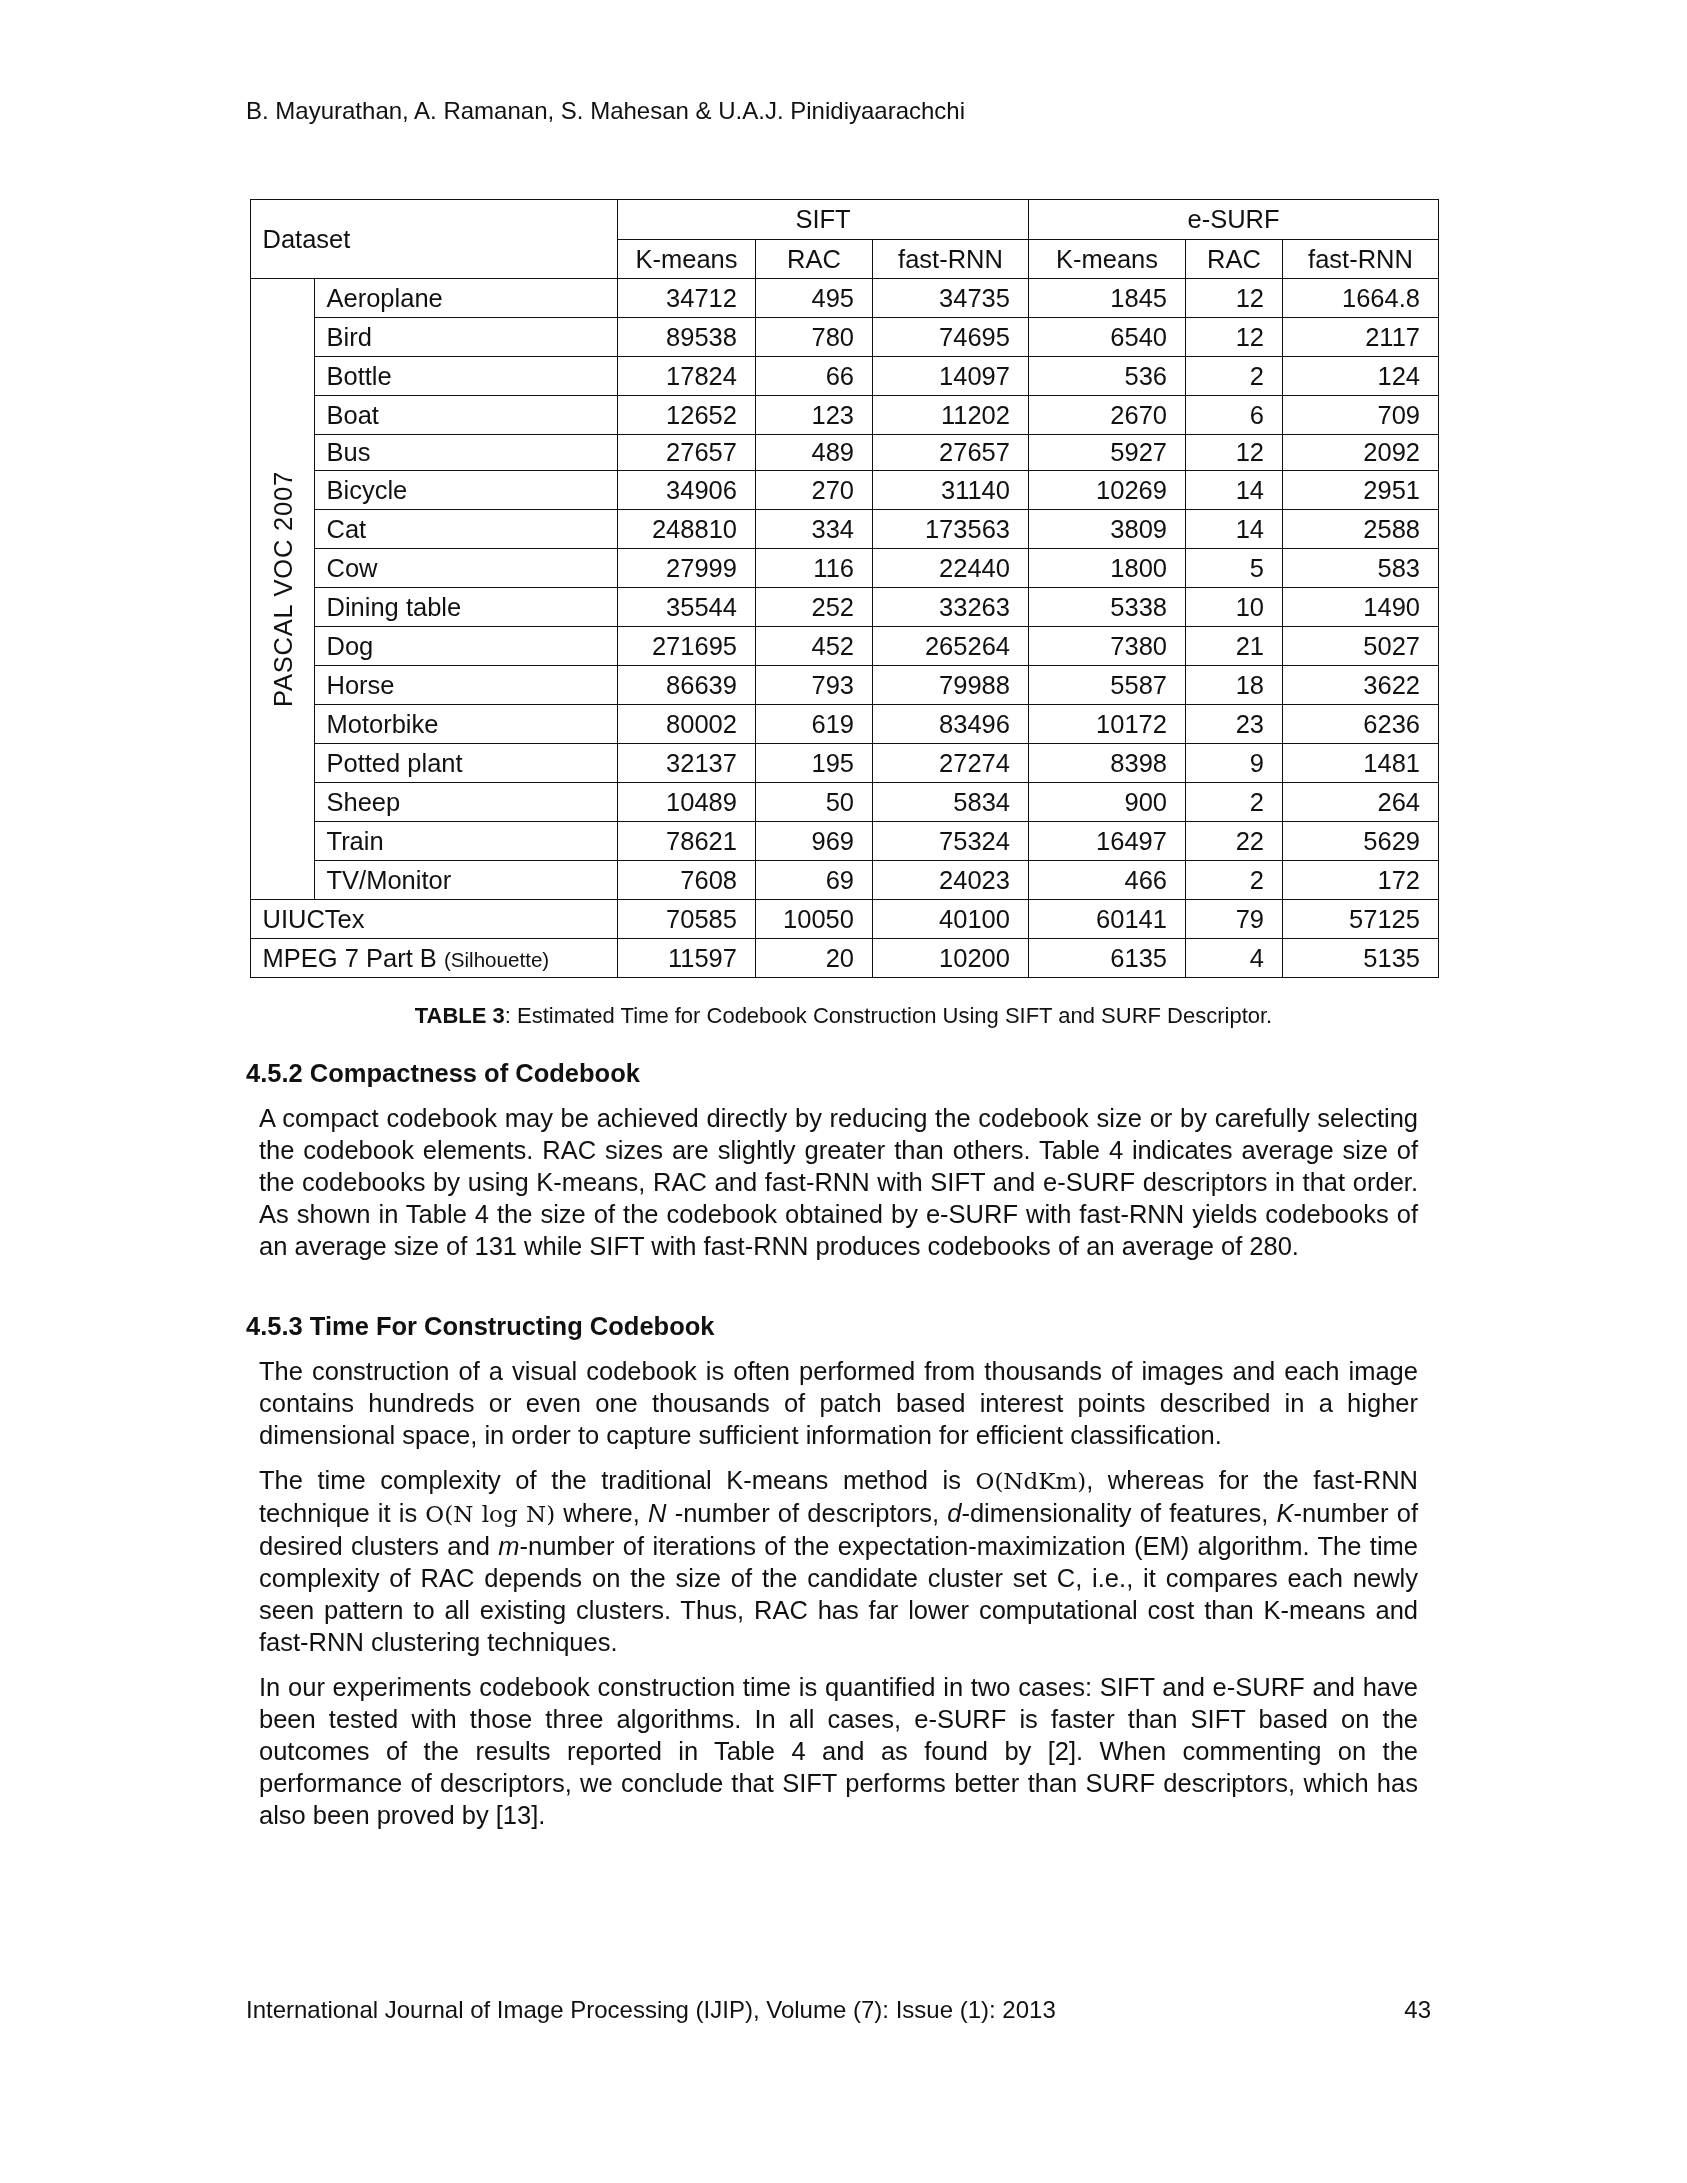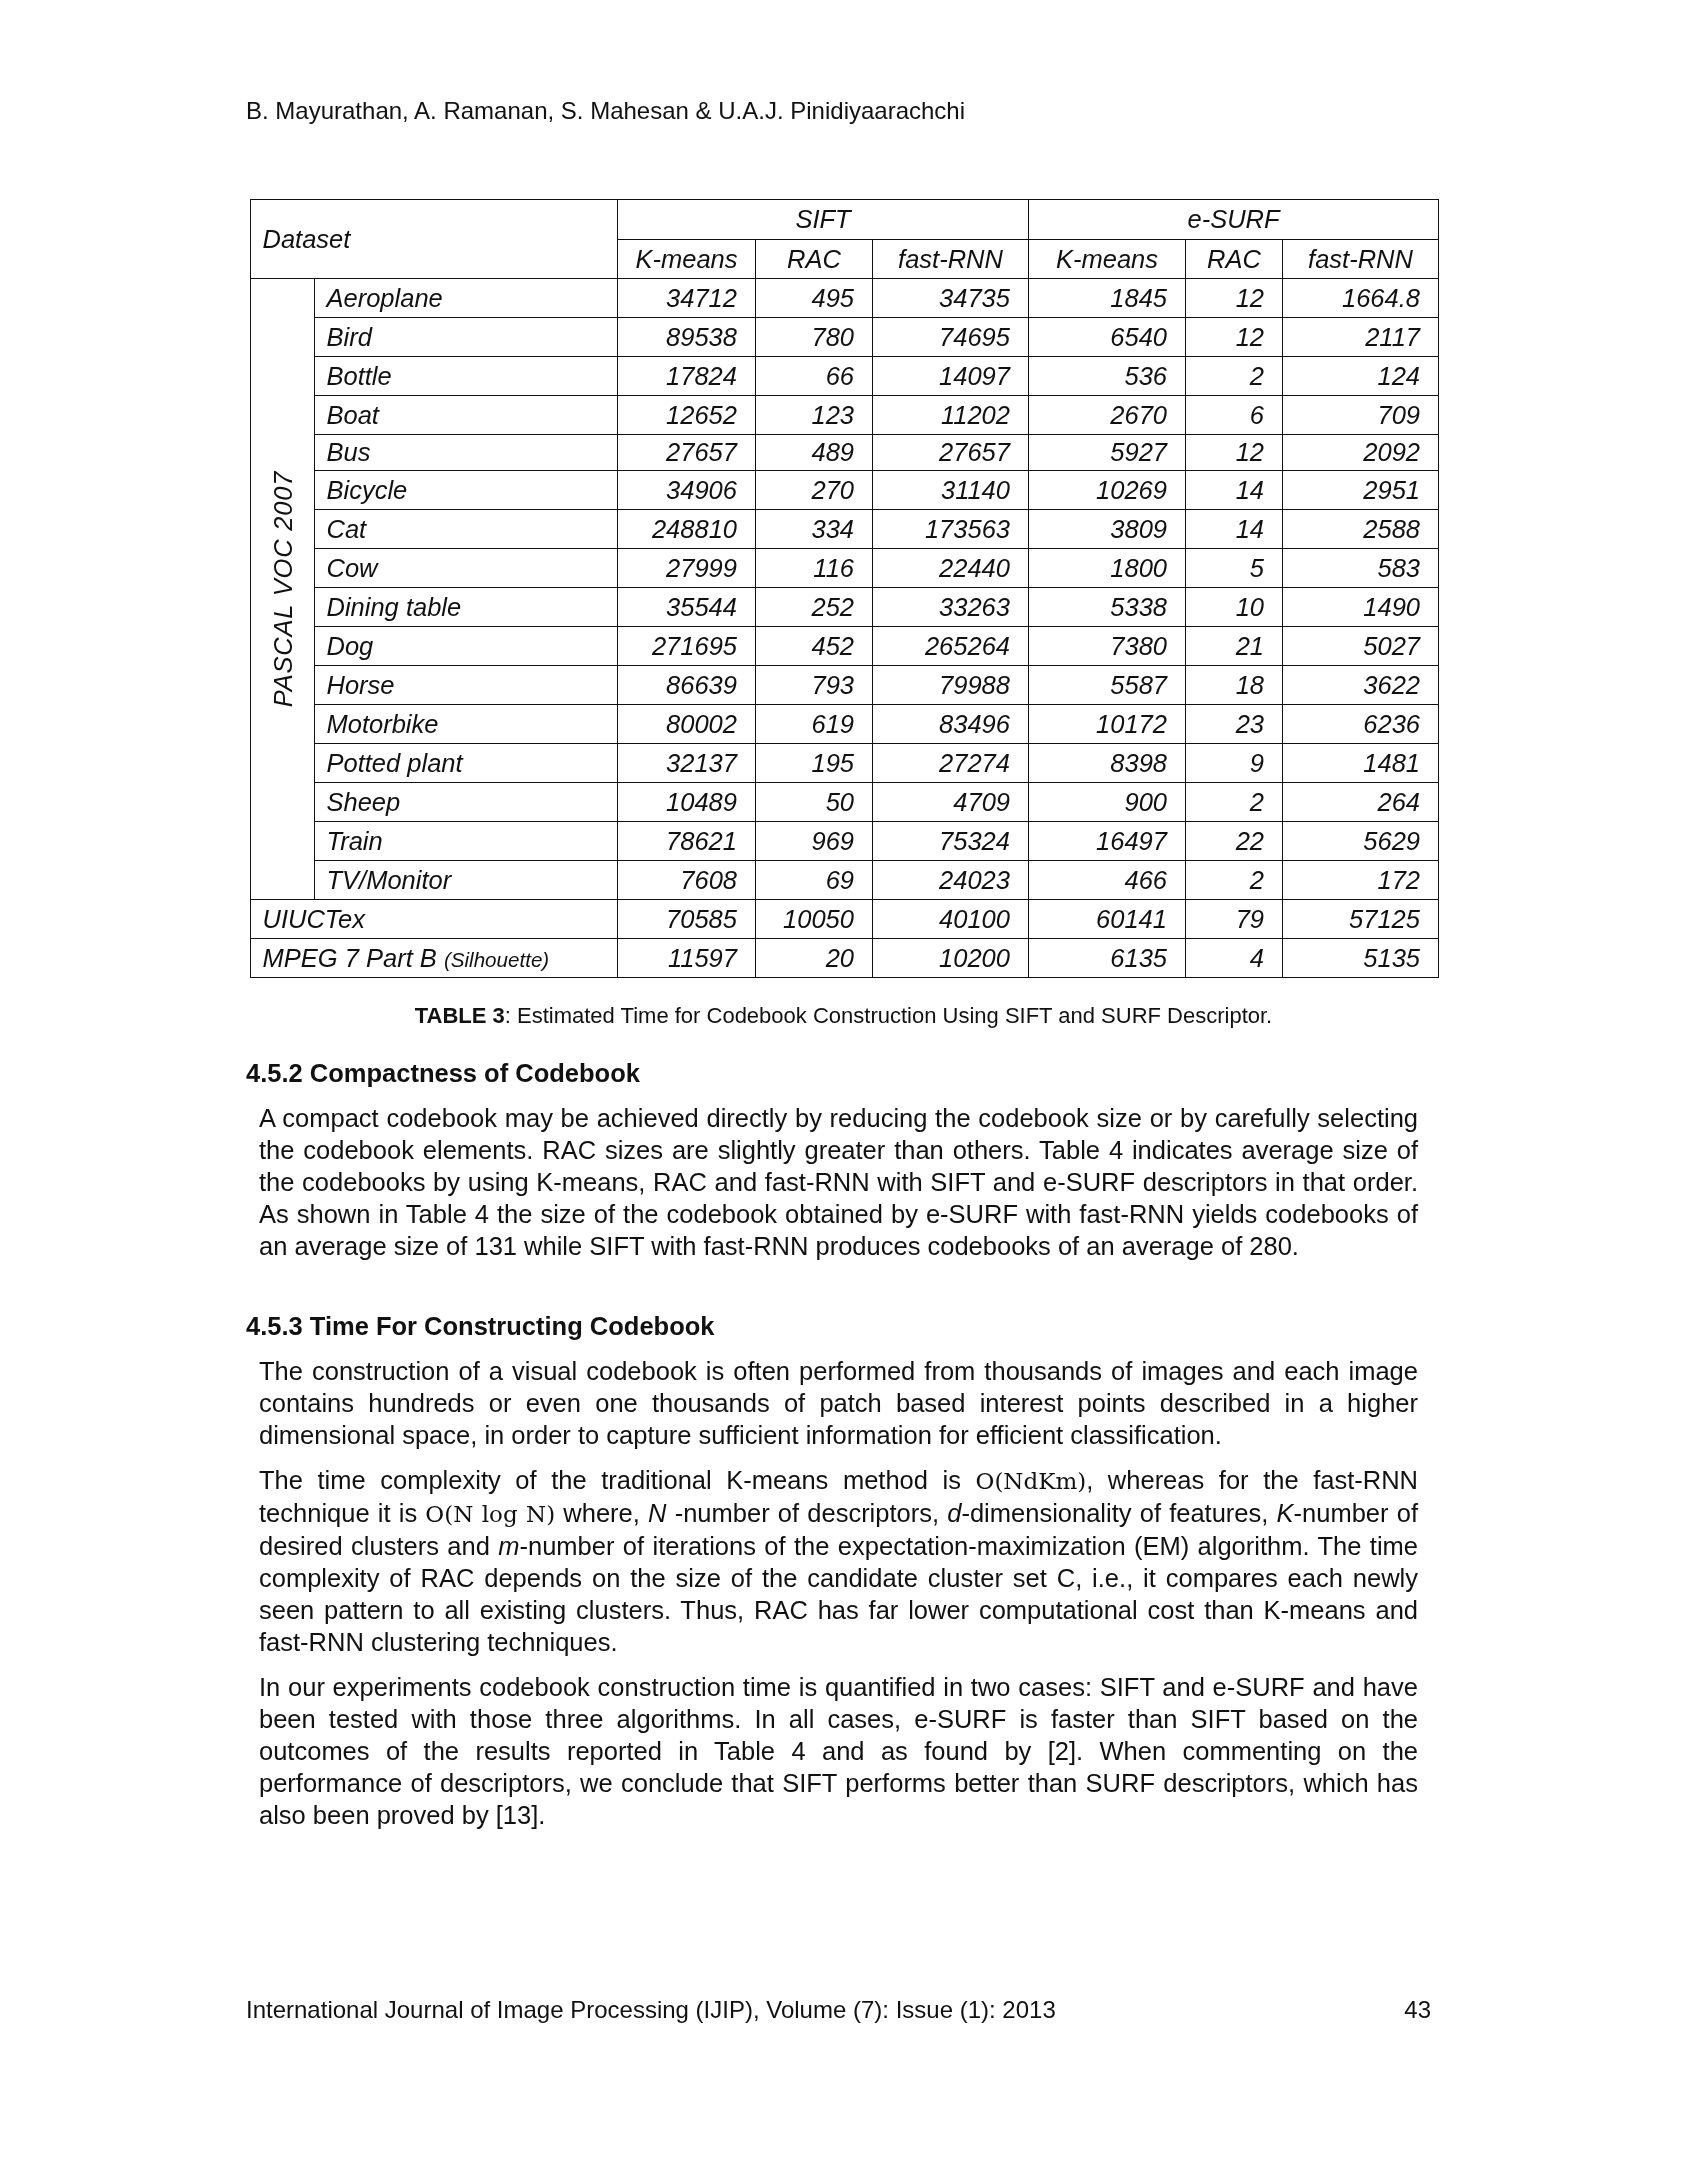--- a/index.html
+++ b/index.html
@@ -1,20 +1,20 @@
 <!DOCTYPE html>
 <html style="font-size:13px"><head>
 <meta charset="utf-8">
 <style>
   html, body { margin: 0; padding: 0; background: #ffffff; }
   body { width: 1687px; height: 2183px; position: relative; overflow: hidden;
          font-family: "Liberation Sans", sans-serif; color: #111; }
   .running-head { position: absolute; left: 246px; top: 97px; font-size: 24px; }
   table.data { position: absolute; left: 250px; top: 199px; border-collapse: collapse;
-               font-size: 25.5px; table-layout: fixed; font-style: italic; }
+               font-size: 25.5px; table-layout: fixed; }
   table.data td, table.data th { border: 1.6px solid #111; padding: 0 11.5px; height: 35px;
                font-weight: normal; white-space: nowrap; }
   table.data th { text-align: center; }
   table.data td.num { text-align: right; padding-right: 18px; }
   table.data td.name { text-align: left; padding-left: 11.5px; }
   .group-label { width: 63px; padding: 0 !important; position: relative; vertical-align: middle; }
   .group-label span { position: absolute; left: 50%; top: 50%; transform: translate(-50%,-50%) rotate(-90deg);
                       white-space: nowrap; font-size: 25.5px; letter-spacing: 0.8px; }
   .small { font-size: 20.6px; }
   .caption { position: absolute; left: 0; width: 1687px; top: 1003px; text-align: center; font-size: 22px; }
@@ -176,21 +176,21 @@
         <td class="num">195</td>
         <td class="num">27274</td>
         <td class="num">8398</td>
         <td class="num">9</td>
         <td class="num">1481</td>
       </tr>
       <tr style="height: 39px;">
         <td class="name">Sheep</td>
         <td class="num">10489</td>
         <td class="num">50</td>
-        <td class="num">4709</td>
+        <td class="num">5834</td>
         <td class="num">900</td>
         <td class="num">2</td>
         <td class="num">264</td>
       </tr>
       <tr style="height: 39px;">
         <td class="name">Train</td>
         <td class="num">78621</td>
         <td class="num">969</td>
         <td class="num">75324</td>
         <td class="num">16497</td>

